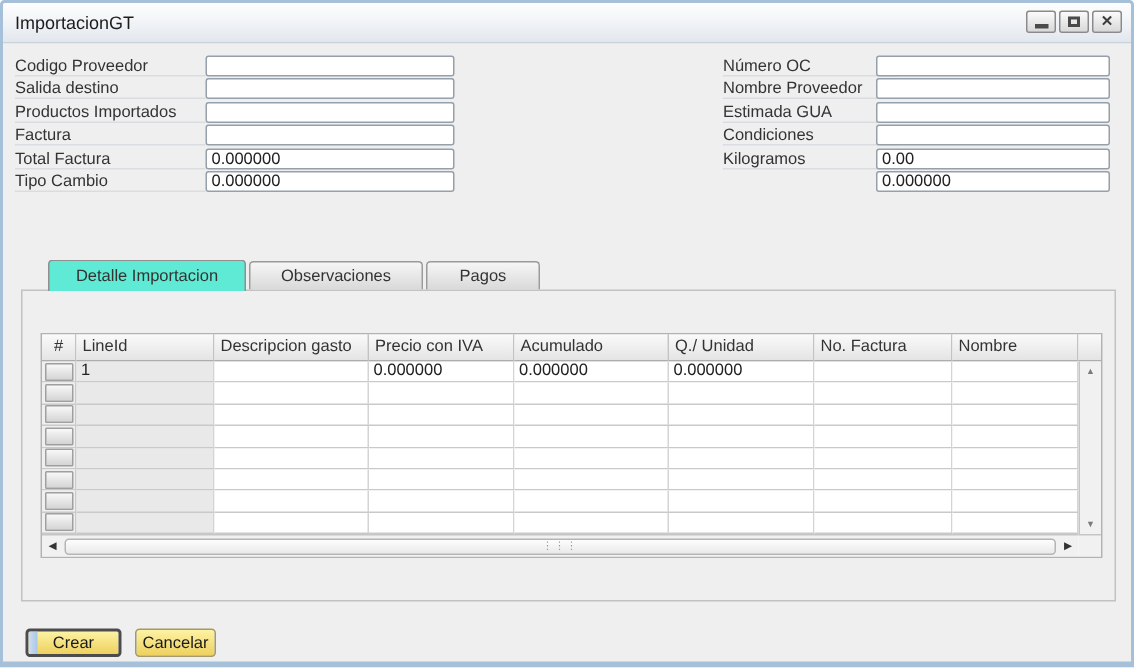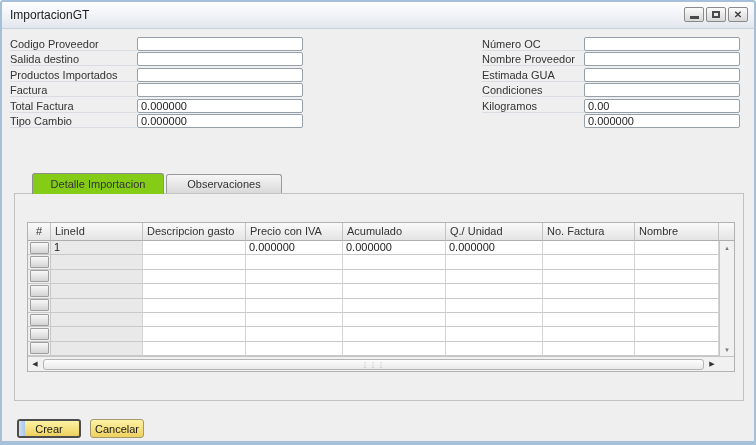--- a/index.html
+++ b/index.html
@@ -29,21 +29,21 @@
     border:1px solid #96a0aa;border-radius:2px;padding:0 3px;line-height:12px;white-space:nowrap;overflow:hidden;}
   .left-col .finput{left:127px;width:166px;}
   .right-col .finput{left:102px;width:156px;}
   .finput.focused{background:#fdf0b2;border-color:#9aa4ae;}
   .finput.focused::after{content:"";display:inline-block;width:1px;height:10px;background:#1c2e5e;vertical-align:middle;}
   
   .tabs{position:absolute;left:30px;top:171px;height:21px;display:flex;align-items:flex-end;z-index:3;}
   .tab{box-sizing:border-box;height:19px;margin-right:2px;margin-bottom:1px;
     border:1px solid #9a9a9a;border-bottom:none;border-radius:3px 3px 0 0;
     background:linear-gradient(#f6f6f6,#d9d9d9);display:flex;align-items:center;justify-content:center;color:#333;}
-  .tab.active{height:21px;margin-bottom:0;background:#84cc16;border-color:#8f8f8f;}
+  .tab.active{height:21px;margin-bottom:0;background:#5eead4;border-color:#8f8f8f;}
   .tab:nth-child(1){width:132px;}
   .tab:nth-child(2){width:116px;}
   .tab:nth-child(3){width:76px;}
   
   .pane{position:absolute;left:12px;top:191px;width:730px;height:208px;box-sizing:border-box;
     border:1px solid #c2c2c2;background:#efefef;z-index:1;}
   
   .table{position:absolute;left:25px;top:220px;width:708px;height:150px;box-sizing:border-box;
     border:1px solid #b2b2b2;background:#fff;z-index:2;}
   .thead{position:absolute;left:0;top:0;width:691px;height:18px;display:grid;
@@ -155,20 +155,23 @@
       </div>
     </div>
 
   <div class="tabs" id="tabs">
       <div class="tab active">
         <span>Detalle Importacion</span>
       </div>
       <div class="tab">
         <span>Observaciones</span>
       </div>
+      <div class="tab">
+        <span>Pagos</span>
+      </div>
     </div>
   <div class="pane"></div>
 
   <div class="table">
     <div class="thead" id="thead">
         <div class="th th-num">#</div>
         <div class="th">LineId</div>
         <div class="th">Descripcion gasto</div>
         <div class="th">Precio con IVA</div>
         <div class="th">Acumulado</div>

